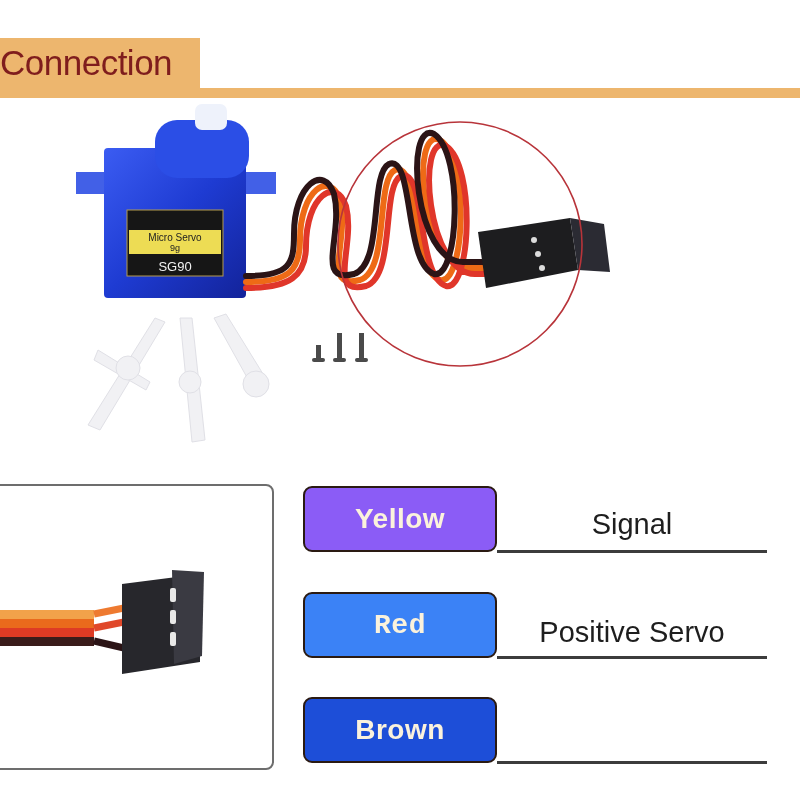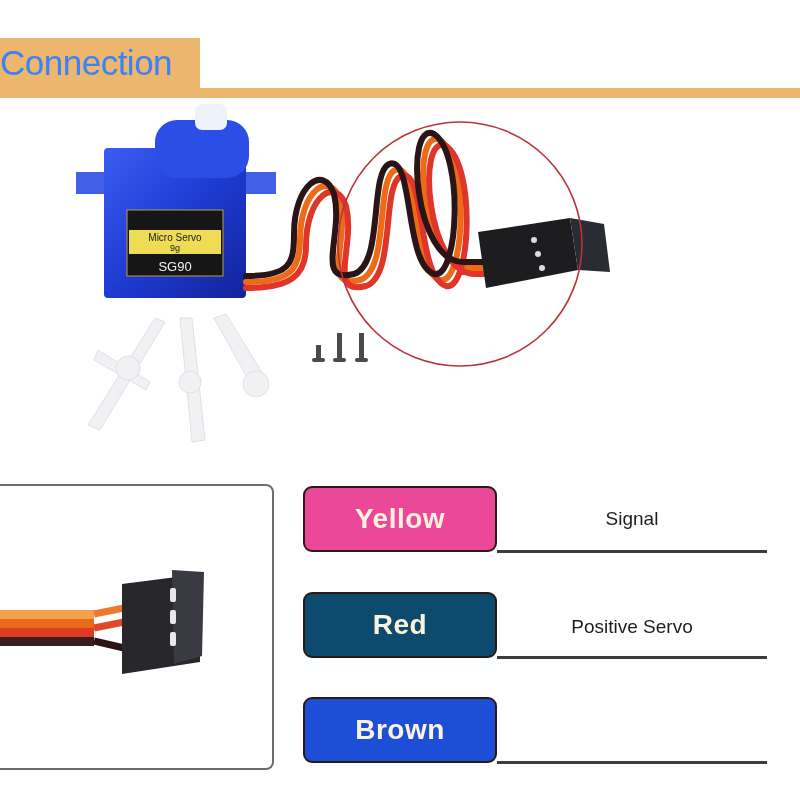--- a/index.html
+++ b/index.html
@@ -1,28 +1,28 @@
 <!DOCTYPE html>
 <html><head>
 <meta charset="utf-8">
 <style>
   html, body { margin:0; padding:0; }
   body { width:800px; height:800px; background:#ffffff; position:relative; overflow:hidden; font-family:"Liberation Sans", sans-serif; }
   .header-tab { position:absolute; left:0; top:38px; width:200px; height:50px; background:#edb66e; }
-  .header-title { position:absolute; left:0; top:43px; font-size:35px; color:#3b82f6; letter-spacing:-0.5px; }
+  .header-title { position:absolute; left:0; top:43px; font-size:35px; color:#7f1d1d; letter-spacing:-0.5px; }
   .header-rule { position:absolute; left:0; top:88px; width:800px; height:10px; background:#edb66e; }
 
   .illus { position:absolute; left:0; top:100px; width:800px; height:360px; }
 
   .inset { position:absolute; left:-8px; top:484px; width:278px; height:282px; border:2px solid #6d6d6d; border-radius:8px; background:#fff; overflow:hidden; }
 
   .legend-row { position:absolute; left:303px; width:470px; height:72px; }
   .swatch { position:absolute; left:0; top:0; width:194px; height:66px; border:2px solid #2a1a12; border-radius:9px; display:flex; align-items:center; justify-content:center; font-weight:bold; font-size:28px; color:#fbf2dc; letter-spacing:0.5px; box-sizing:border-box; }
   .legend-line { position:absolute; left:194px; top:64px; width:270px; height:3px; background:#3c3c3c; }
-  .legend-label { position:absolute; left:194px; width:270px; text-align:center; font-size:19px; color:#1e1e1e; }
+  .legend-label { position:absolute; left:194px; width:270px; text-align:center; font-size:29px; color:#1e1e1e; }
 </style>
 </head>
 <body>
 
 <div class="header-tab"></div>
 <div class="header-title">Connection</div>
 <div class="header-rule"></div>
 
 <svg class="illus" viewBox="0 100 800 360">
   <defs>
@@ -94,27 +94,27 @@
     <path d="M100 155 L 130 162" stroke="#2b1416" stroke-width="7" fill="none"></path>
     <polygon points="128,98 206,88 206,176 128,188" fill="#27272c"></polygon>
     <polygon points="178,84 210,86 208,170 180,178" fill="#3a3a42"></polygon>
     <rect x="176" y="102" width="6" height="14" rx="2" fill="#e8e8e8"></rect>
     <rect x="176" y="124" width="6" height="14" rx="2" fill="#e8e8e8"></rect>
     <rect x="176" y="146" width="6" height="14" rx="2" fill="#e8e8e8"></rect>
   </svg>
 </div>
 
 <div class="legend-row" style="top:486px;">
-  <div class="swatch" style="background:#ec4899;">Yellow</div>
+  <div class="swatch" style="background:#8b5cf6;">Yellow</div>
   <div class="legend-line"></div>
   <div class="legend-label" style="top:22px;">Signal</div>
 </div>
 
 <div class="legend-row" style="top:592px;">
-  <div class="swatch" style="background:#0c4a6e;">Red</div>
+  <div class="swatch" style="background:#3b82f6;font-family:Liberation Mono, monospace;">Red</div>
   <div class="legend-line"></div>
   <div class="legend-label" style="top:24px;">Positive Servo</div>
 </div>
 
 <div class="legend-row" style="top:697px;">
   <div class="swatch" style="background:#1d4ed8;">Brown</div>
   <div class="legend-line"></div>
 </div>
 
 </body></html>

